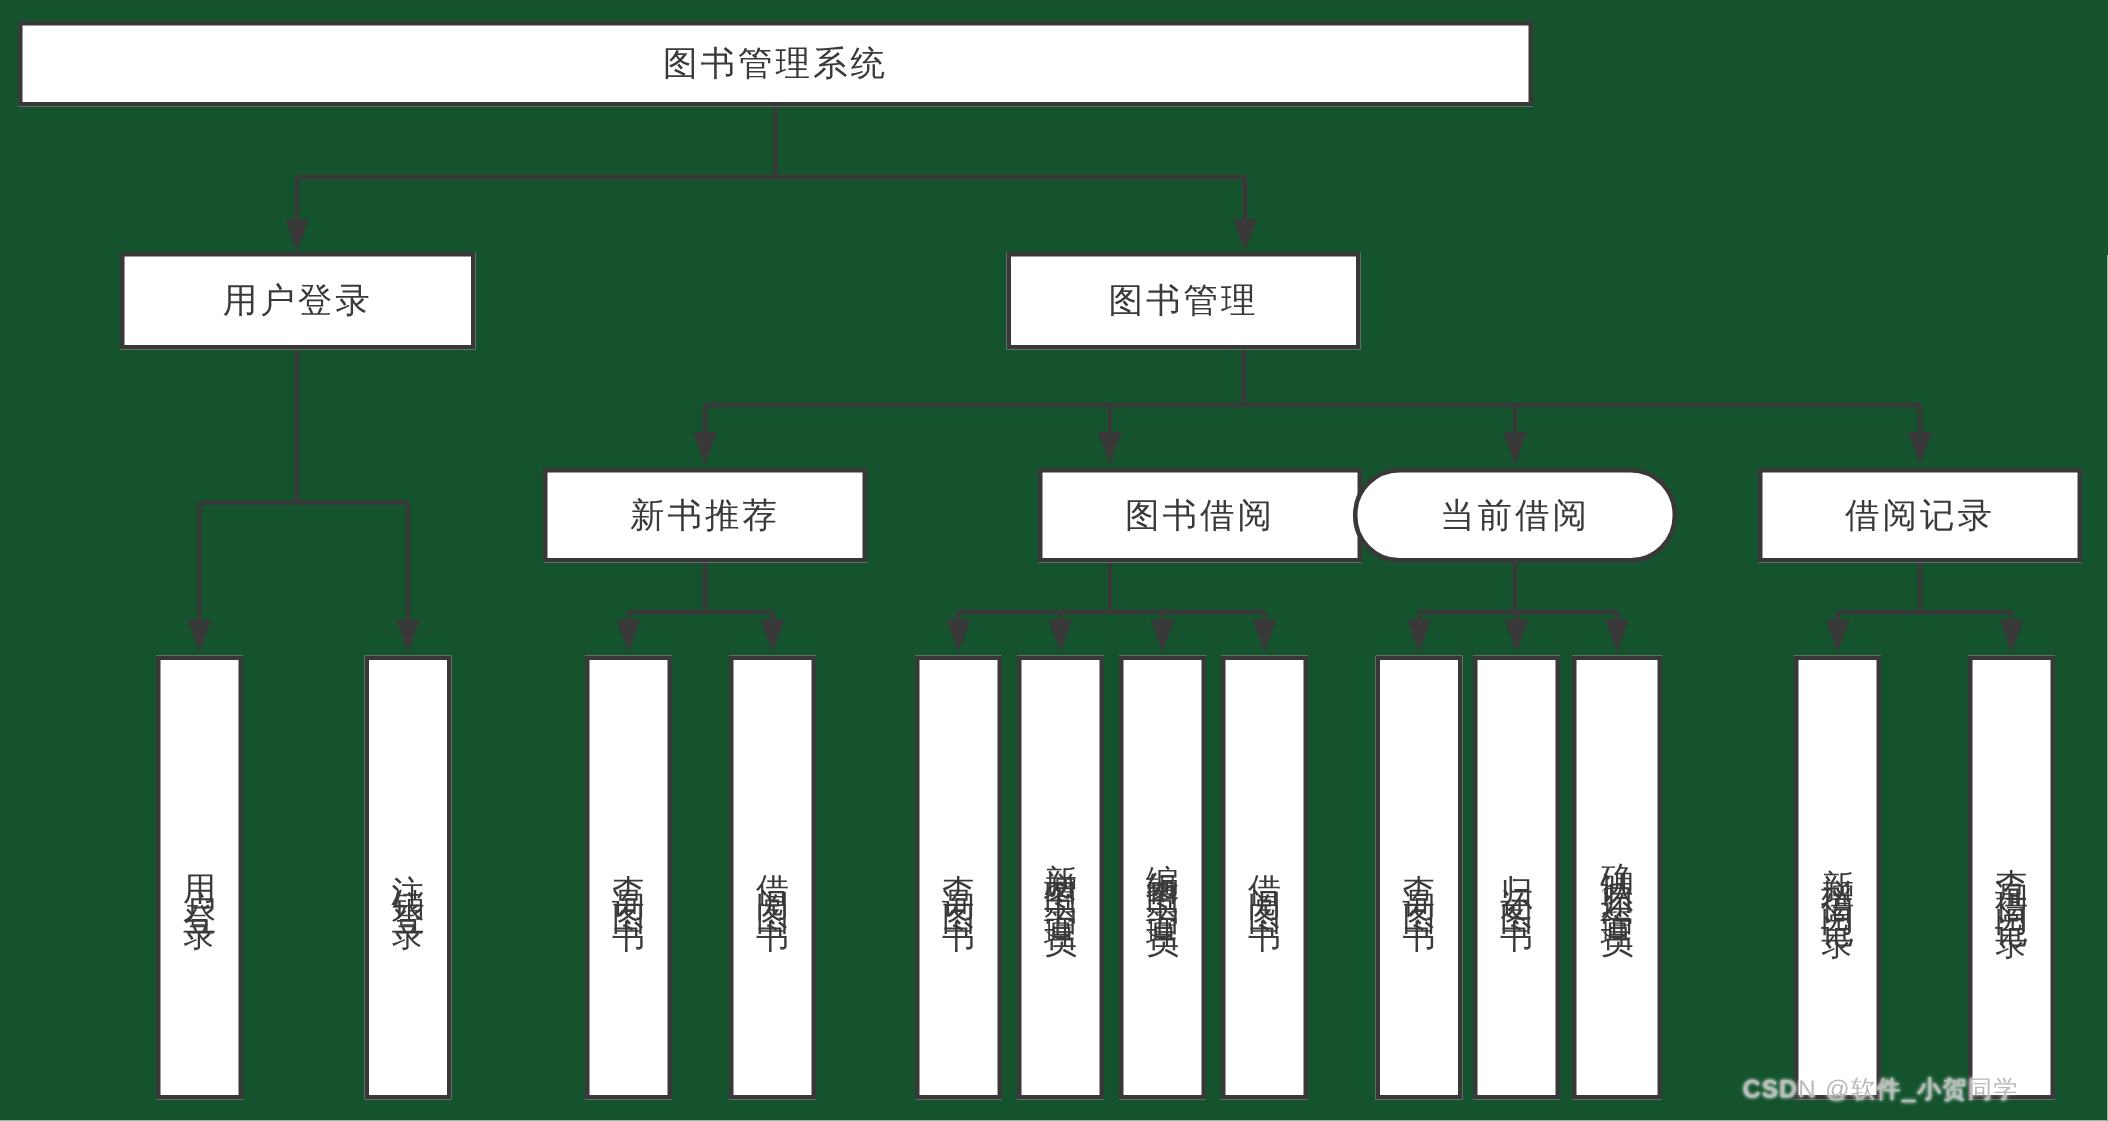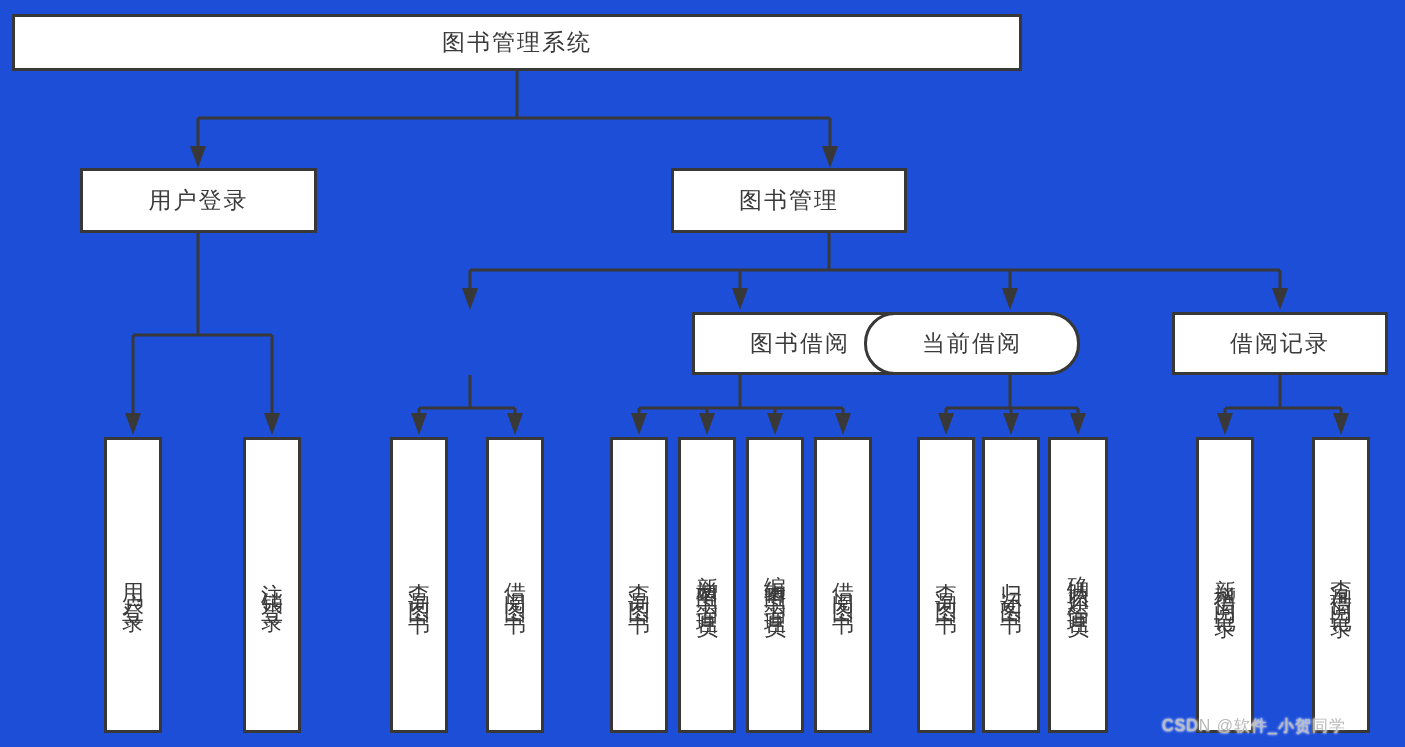--- a/index.html
+++ b/index.html
@@ -1,20 +1,20 @@
 <!DOCTYPE html>
 <html><head>
 <meta charset="utf-8">
 <style>
   html, body { margin: 0; padding: 0; background: #ffffff; }
   #canvas {
     position: relative;
     width: 1405px;
     height: 747px;
-    background: #1d4ed8;
+    background: #14532d;
     font-family: "Liberation Sans", "DejaVu Sans", sans-serif;
     overflow: hidden;
   }
   #connectors {
     position: absolute;
     left: 0; top: 0;
     width: 1405px; height: 747px;
     pointer-events: none;
   }
   .box {
@@ -115,24 +115,27 @@
     <span>图书管理系统</span>
   </div>
 
   <div class="box hbox lvl2" style="left:80px;">
     <span>用户登录</span>
   </div>
   <div class="box hbox lvl2" style="left:671px; width:236px;">
     <span>图书管理</span>
   </div>
 
+  <div class="box hbox lvl3" style="left:362px;">
+    <span>新书推荐</span>
+  </div>
   <div class="box hbox lvl3" style="left:656px;margin-left:36px;">
     <span>图书借阅</span>
   </div>
-  <div class="box hbox lvl3" style="left:864px;border-radius:31px;">
+  <div class="box hbox lvl3" style="left:902px;border-radius:31px;">
     <span>当前借阅</span>
   </div>
   <div class="box hbox lvl3" style="left:1172px;">
     <span>借阅记录</span>
   </div>
 
   <div class="box leaf" style="left:104px;">
     <span class="vtext sp4">用户登录</span>
   </div>
   <div class="box leaf" style="left:243px;">

